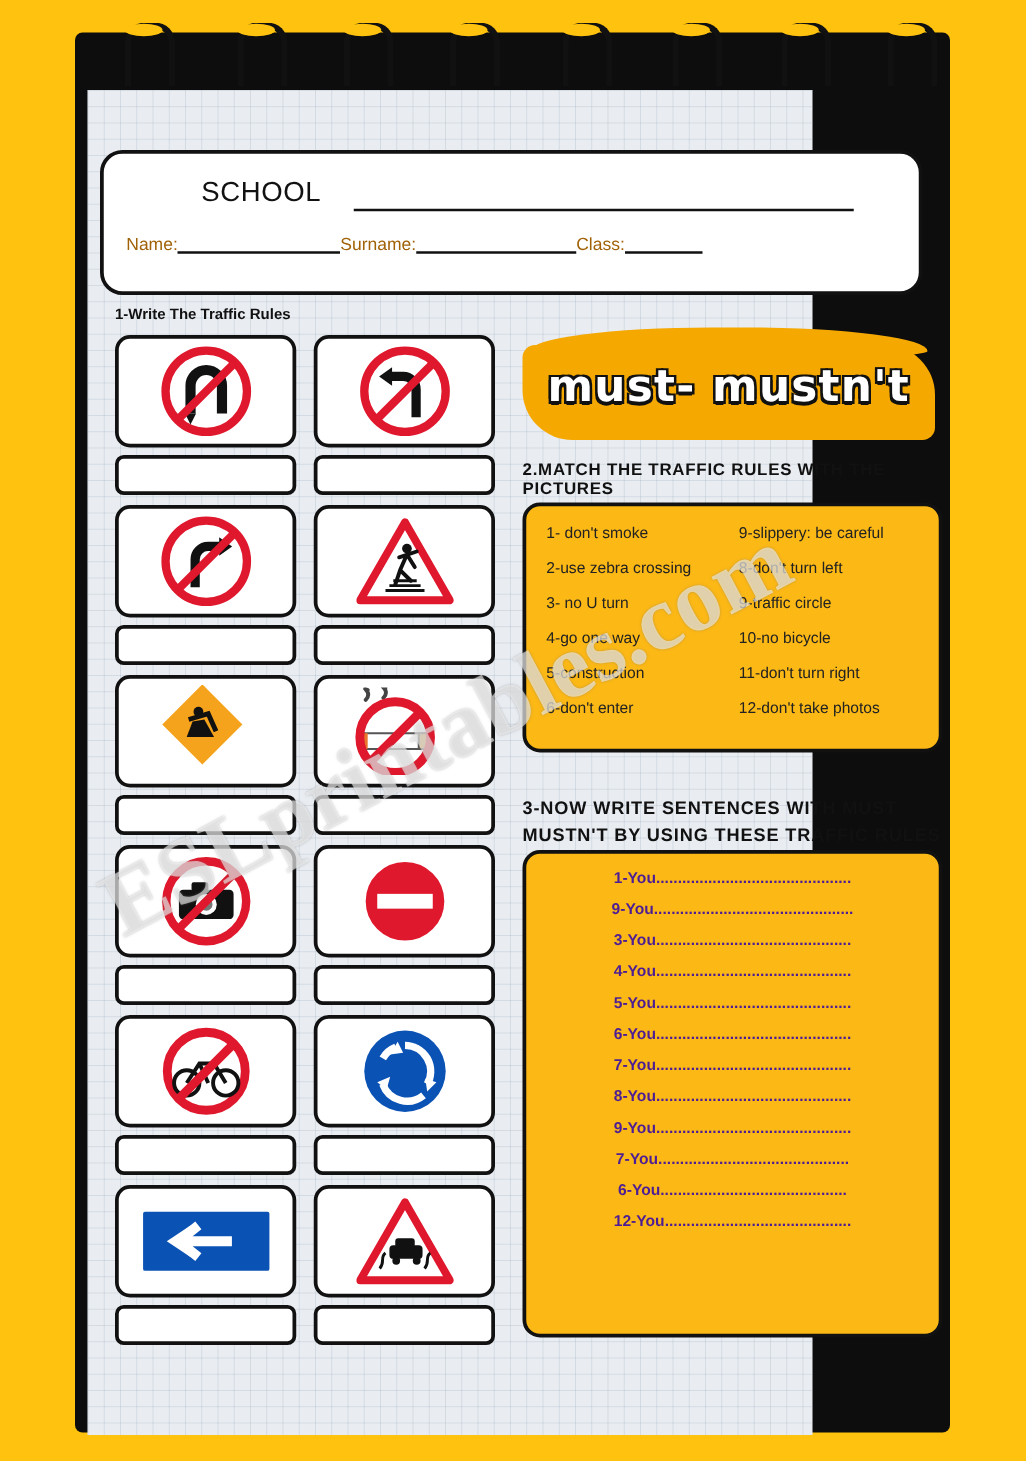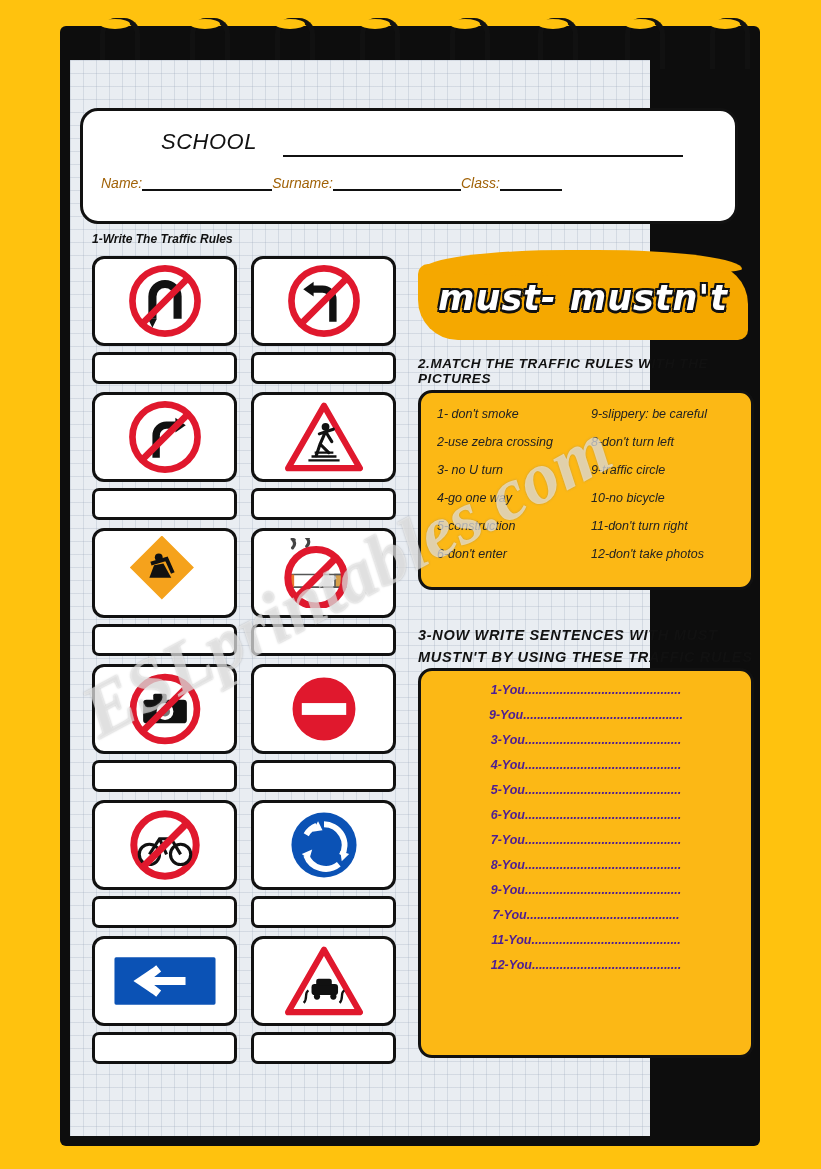--- a/index.html
+++ b/index.html
@@ -19,27 +19,26 @@
   
   .frame{
     position:absolute;
     left:42px;top:14px;
     width:700px;height:1120px;
     background:#0d0d0d;
     border-radius:6px;
   }
   .sheet{
     position:absolute;
-    left:52px;top:48px;
+    left:52px;top:60px;
     width:580px;height:1076px;
     background:
       linear-gradient(to right, rgba(160,175,190,.30) 1px, transparent 1px) 0 0/13px 13px,
       linear-gradient(to bottom, rgba(160,175,190,.30) 1px, transparent 1px) 0 0/13px 13px,
       #e9edf2;
-    font-style: italic;
   }
   
   .rings{position:absolute;left:42px;top:0;width:700px;height:60px;}
   .ring{
     position:absolute;top:6px;width:30px;height:46px;
     border:5px solid #111;
     border-top-left-radius:16px;border-top-right-radius:16px;
     border-bottom:none;
     background:transparent;
   }
@@ -390,21 +389,21 @@
       <div class="ans-line">1-You.............................................</div>
       <div class="ans-line">9-You..............................................</div>
       <div class="ans-line">3-You.............................................</div>
       <div class="ans-line">4-You.............................................</div>
       <div class="ans-line">5-You.............................................</div>
       <div class="ans-line">6-You.............................................</div>
       <div class="ans-line">7-You.............................................</div>
       <div class="ans-line">8-You.............................................</div>
       <div class="ans-line">9-You.............................................</div>
       <div class="ans-line">7-You............................................</div>
-      <div class="ans-line">11-You...........................................</div>
+      <div class="ans-line">6-You...........................................</div>
       <div class="ans-line">12-You...........................................</div>
     </div>
 
     <div class="watermark">
       <div class="wm-inner">ESLprintables.com</div>
     </div>
 
   </div>
 </div>
 

